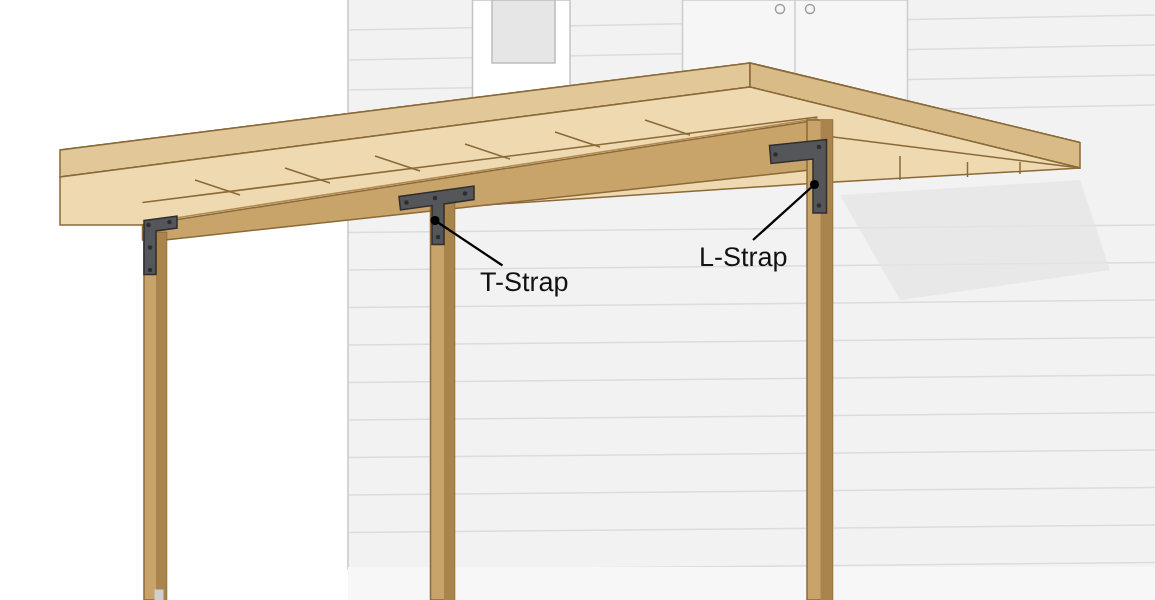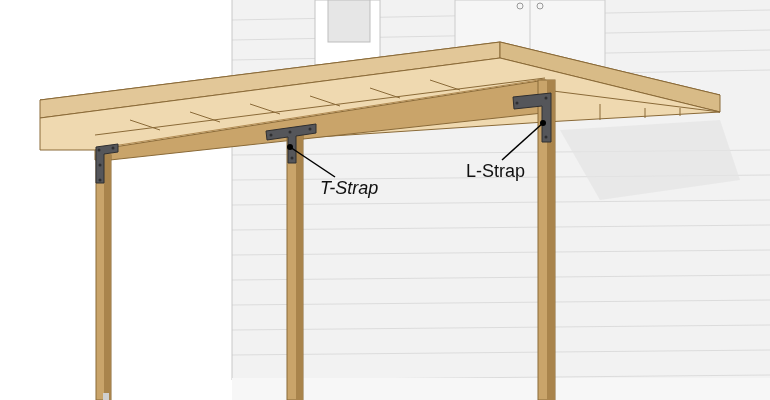--- a/index.html
+++ b/index.html
@@ -108,15 +108,15 @@
   </g>
 
   <g stroke="#000" stroke-width="1.5">
     <line x1="290" y1="147" x2="335" y2="177"></line>
     <line x1="543" y1="123" x2="502" y2="160"></line>
   </g>
   <circle cx="290" cy="147" r="3" fill="#000"></circle>
   <circle cx="543" cy="123" r="3" fill="#000"></circle>
 </svg>
 
-<div class="label" style="left:320px;top:178px;font-style:italic;">T-Strap</div>
+<div class="label" style="left:320px;top:178px;">T-Strap</div>
 <div class="label" style="left:466px;top:161px;">L-Strap</div>
 </div>
 
 </body></html>

